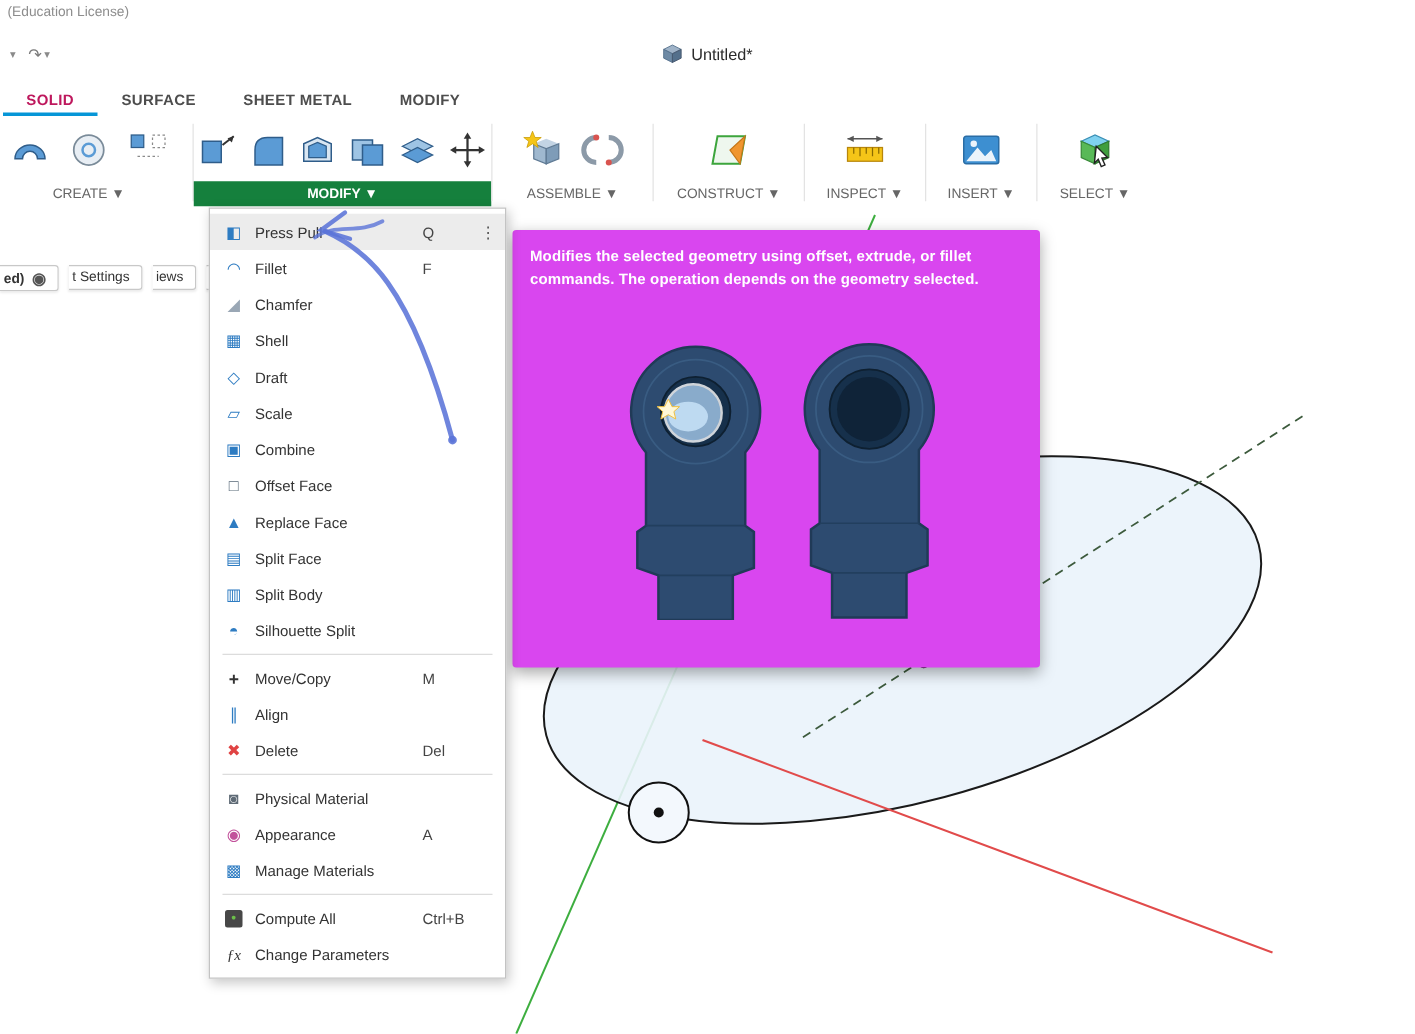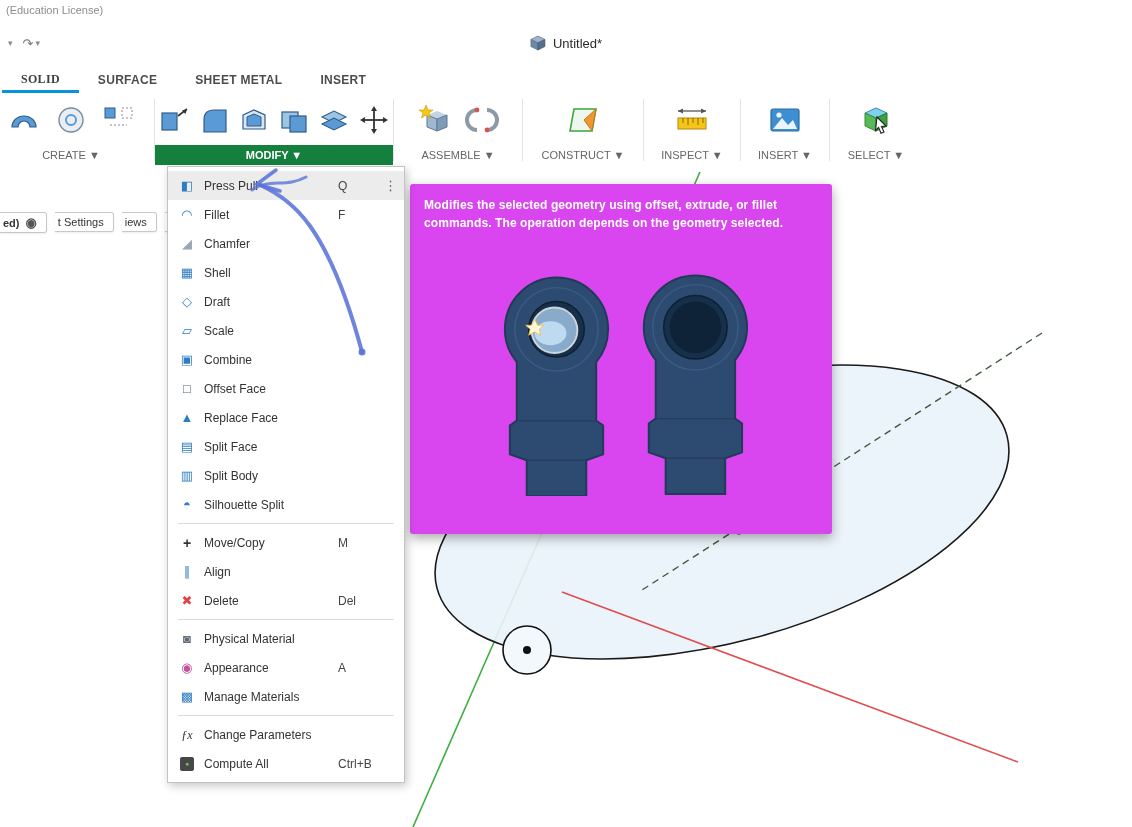--- a/index.html
+++ b/index.html
@@ -16,21 +16,21 @@
   .qat-bar{height:46px;position:relative;display:flex;align-items:center;background:#fff;}
   .qat-left{display:flex;align-items:center;gap:10px;padding-left:8px;color:#7a7a7a;font-size:13px;}
   .qat-btn{display:flex;align-items:center;gap:2px;cursor:default;}
   .qat-caret{font-size:9px;color:#8a8a8a;}
   .doc-title{position:absolute;left:50%;top:50%;transform:translate(-50%,-50%);
     display:flex;align-items:center;gap:7px;font-size:13px;color:#2b2b2b;}
   
   .tab-bar{height:27px;display:flex;align-items:stretch;padding-left:2px;background:#fff;}
   .tab{display:flex;align-items:center;padding:0 19px;font-size:12px;font-weight:bold;
     color:#4d4d4d;letter-spacing:.3px;cursor:default;}
-  .tab.active{color:#404040;box-shadow:inset 0 -3px 0 #0696d7;font-family:Liberation Serif, serif;}
+  .tab.active{color:#be185d;box-shadow:inset 0 -3px 0 #0696d7;}
   
   .ribbon{height:72px;display:flex;align-items:stretch;background:#fff;position:relative;}
   .ribbon-group{display:flex;flex-direction:column;}
   .ribbon-icons{flex:1;display:flex;align-items:center;justify-content:center;gap:9px;padding:3px 6px 1px;}
   .ribbon-icon{width:38px;height:38px;display:flex;align-items:center;justify-content:center;cursor:pointer;}
   .ribbon-icon svg{display:block;}
   .group-label{height:20px;display:flex;align-items:center;justify-content:center;
     font-size:11px;color:#666;cursor:pointer;white-space:nowrap;}
   .group-label.highlighted{background:#15803d;color:#fff;font-weight:bold;}
   .ribbon-sep{width:1px;background:#e3e3e3;margin:6px 0 4px;}
@@ -116,21 +116,21 @@
     <div class="tab active">
         <span>SOLID</span>
       </div>
     <div class="tab">
         <span>SURFACE</span>
       </div>
     <div class="tab">
         <span>SHEET METAL</span>
       </div>
     <div class="tab">
-        <span>INSERT</span>
+        <span>MODIFY</span>
       </div>
   </div>
 
   <div class="ribbon">
 
     <div class="ribbon-group" style="width:166px;margin-left:-12px;">
       <div class="ribbon-icons">
         <div class="ribbon-icon">
           <svg width="34" height="34" viewBox="0 0 34 34">
             <path d="M5 24 A 12 11 0 0 1 29 24 L23 24 A 6 6 0 0 0 11 24 Z" fill="#5b9bd5" stroke="#2f5d8a" stroke-width="1.2"></path>
@@ -412,29 +412,29 @@
       <span class="menu-dots"></span>
     </div>
     <div class="menu-row">
       <span class="menu-icon" style="color: rgb(46, 124, 194);">▩</span>
       <span class="menu-label">Manage Materials</span>
       <span class="menu-shortcut"></span>
       <span class="menu-dots"></span>
     </div>
     <div class="menu-sep"></div>
     <div class="menu-row">
-      <span class="menu-icon italic" style="color: rgb(51, 51, 51);">ƒx</span>
-      <span class="menu-label">Change Parameters</span>
-      <span class="menu-shortcut"></span>
-      <span class="menu-dots"></span>
-    </div>
-    <div class="menu-row">
       <span class="menu-icon dark" style="color: rgb(108, 192, 74);">●</span>
       <span class="menu-label">Compute All</span>
       <span class="menu-shortcut">Ctrl+B</span>
+      <span class="menu-dots"></span>
+    </div>
+    <div class="menu-row">
+      <span class="menu-icon italic" style="color: rgb(51, 51, 51);">ƒx</span>
+      <span class="menu-label">Change Parameters</span>
+      <span class="menu-shortcut"></span>
       <span class="menu-dots"></span>
     </div>
   </div>
 
 <div class="tooltip">
   <div class="tooltip-text">Modifies the selected geometry using offset, extrude, or fillet commands. The operation depends on the geometry selected.</div>
   <svg class="tooltip-img" width="394" height="258" viewBox="0 0 394 260">
 
     <g transform="translate(132,92)">
       <path d="M -40 33 A 52 52 0 1 1 40 33 L 40 92 L 47 97 L 47 126 L 30 132 L 30 168 L -30 168 L -30 132 L -47 126 L -47 97 L -40 92 Z" fill="#2d4b70" stroke="#1d3click" stroke-width="0"></path>

